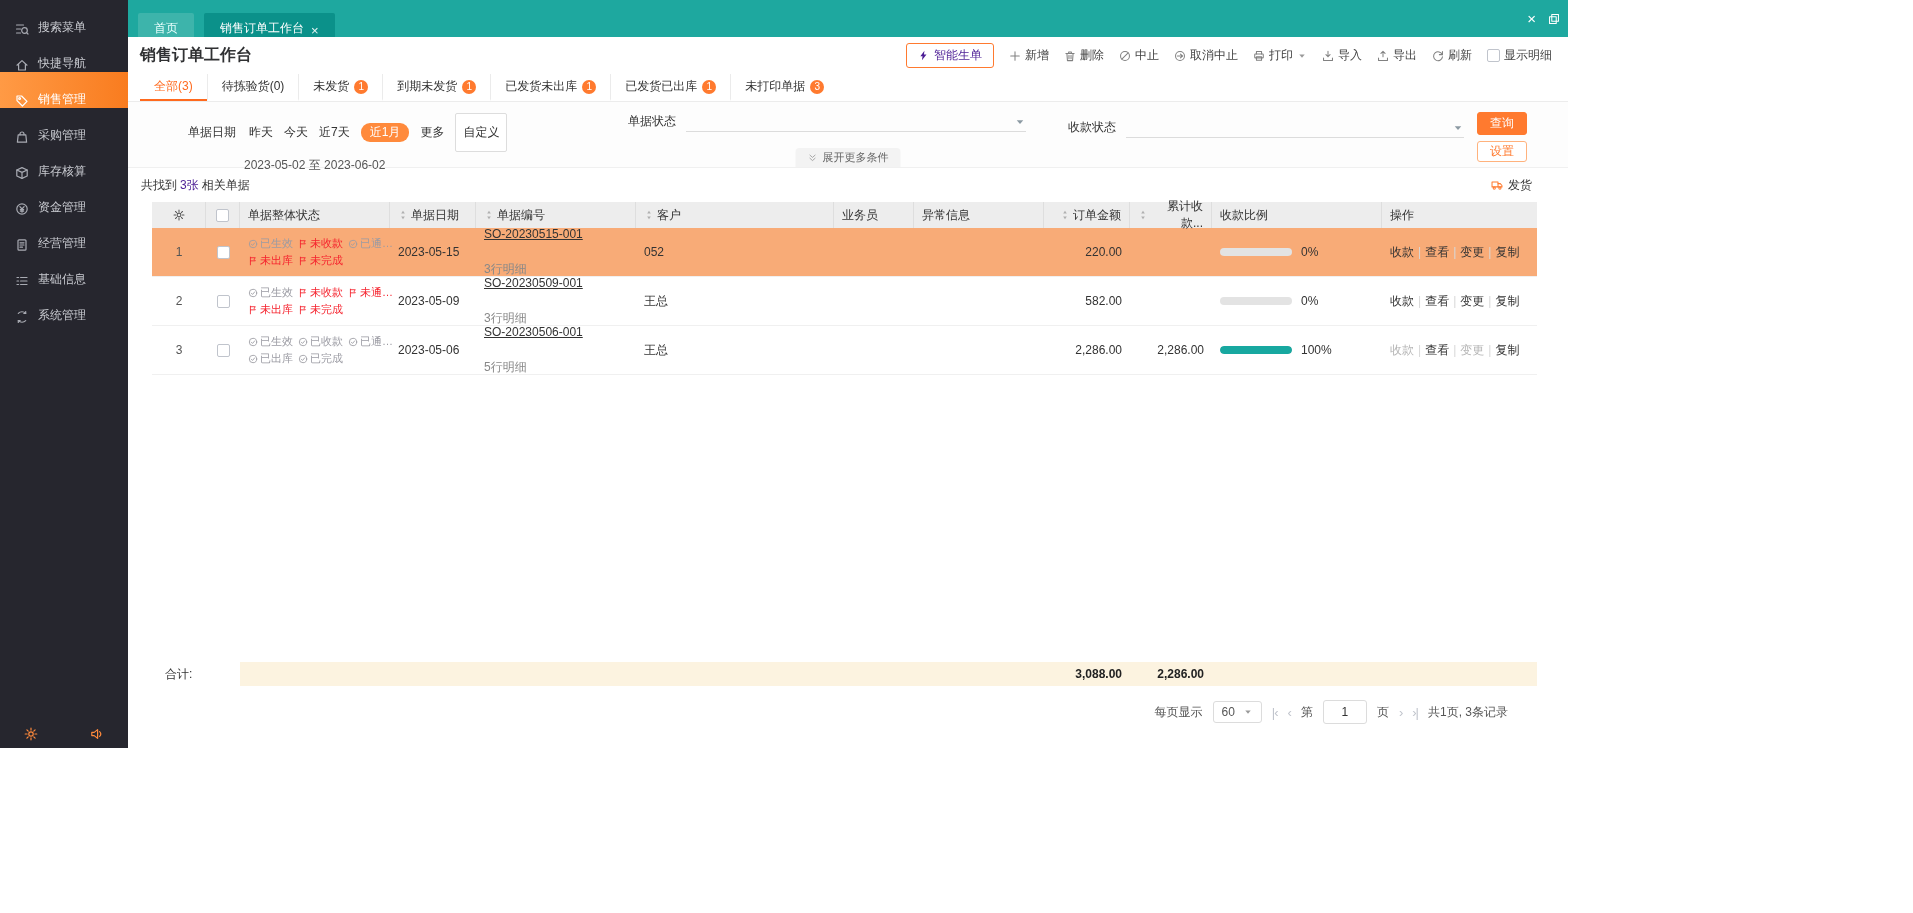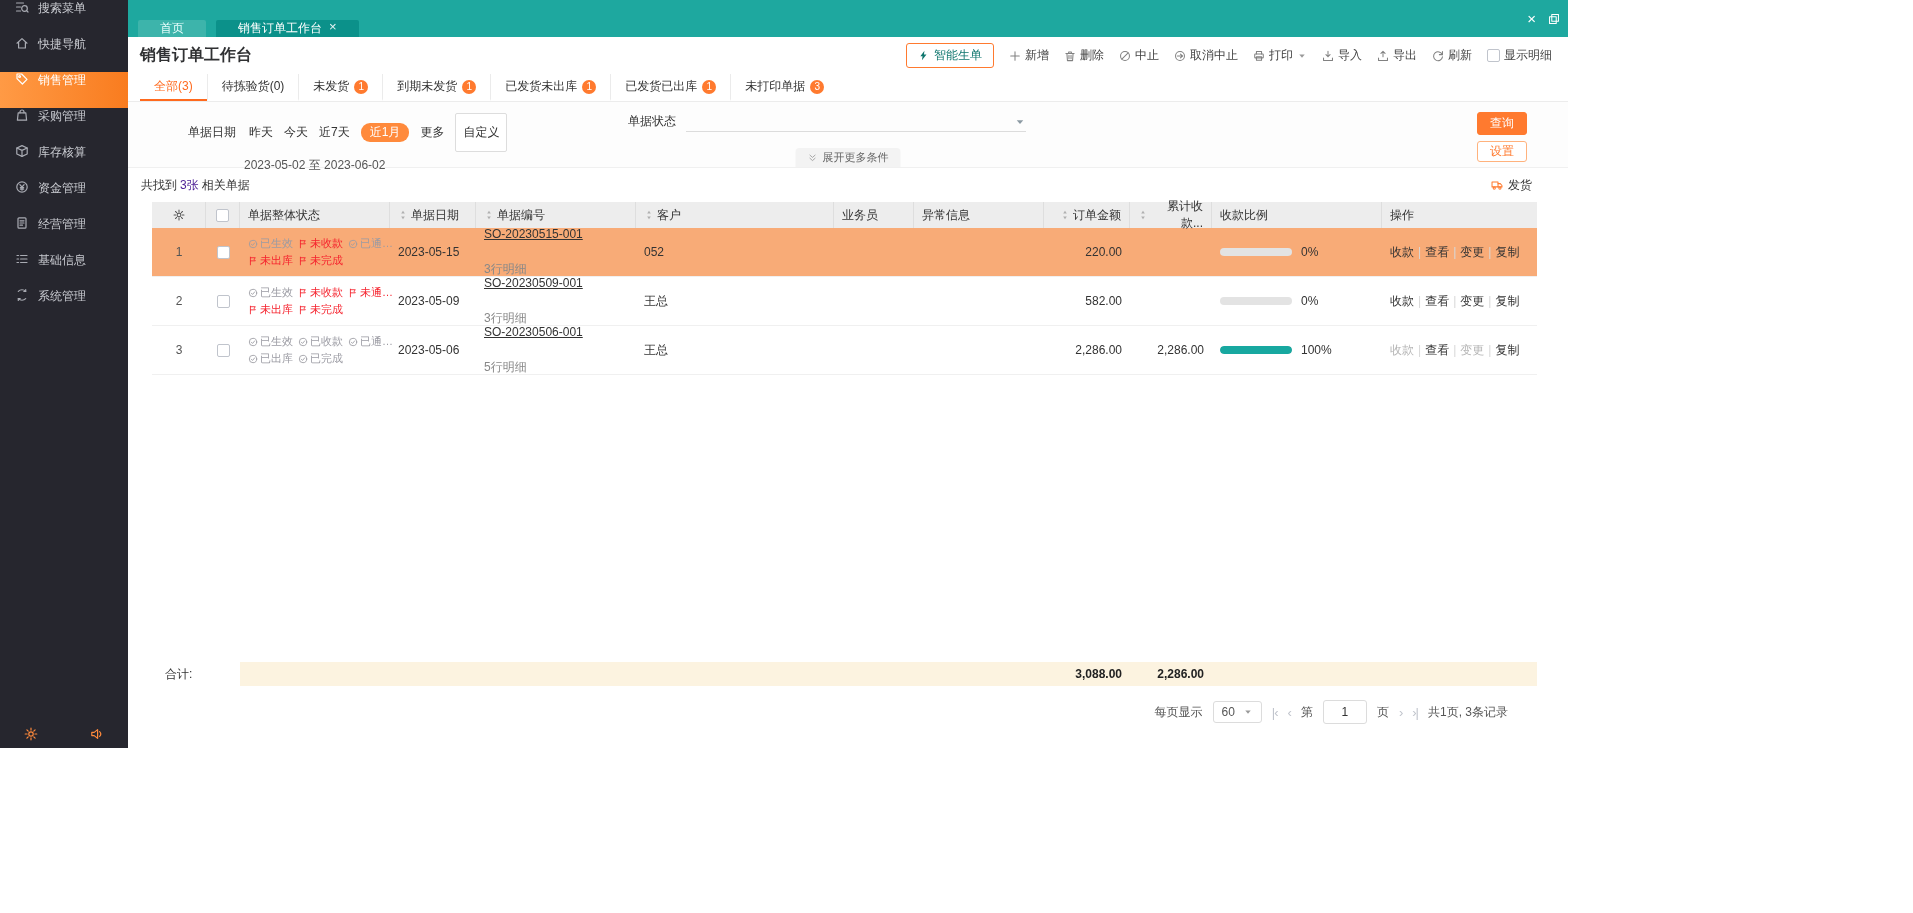--- a/index.html
+++ b/index.html
@@ -8,43 +8,43 @@
 
   
   svg.ic,svg.ic12,svg.ic11,svg.ic10{fill:none;stroke:currentColor;stroke-width:1.2;stroke-linecap:round;stroke-linejoin:round;flex:none}
   svg.ic{width:14px;height:14px}
   svg.ic12{width:12px;height:12px}
   svg.ic11{width:11px;height:11px}
   svg.ic10{width:10px;height:10px}
 
   
   .sidebar{position:absolute;left:0;top:0;width:128px;height:748px;background:#26262e;display:flex;flex-direction:column}
-  .side-item{display:flex;align-items:flex-start;gap:9px;height:36px;padding-left:15px;color:#c9cbd1;cursor:pointer}
+  .side-item{display:flex;align-items:flex-end;gap:9px;height:36px;padding-left:15px;color:#c9cbd1;cursor:pointer}
   .side-item .ic{color:#a9abb3}
   .side-item.active{background:linear-gradient(90deg,#ff9a45,#f97c1f);color:#fff}
   .side-item.active .ic{color:#fff}
   .side-bottom{margin-top:auto;display:flex;justify-content:space-between;align-items:center;padding:0 24px 7px;color:#ff8a3c}
 
   
   .topbar{position:absolute;left:128px;top:0;width:1440px;height:37px;background:#1ea89f;display:flex;align-items:flex-end}
-  .tab{height:17px;display:flex;align-items:flex-start;gap:7px;padding:0 22px;color:#eafffd;margin-left:10px;background:#3db4ab;border-radius:2px 2px 0 0;cursor:pointer}
+  .tab{height:24px;display:flex;align-items:flex-end;gap:7px;padding:0 16px;color:#eafffd;margin-left:10px;background:#3db4ab;border-radius:2px 2px 0 0;cursor:pointer}
   .tab.active{background:#0b918a;color:#fff}
   .tab-close{font-size:13px;line-height:1;opacity:.9}
   .win-controls{position:absolute;right:8px;top:0;height:37px;display:flex;align-items:center;gap:12px;color:#fff}
   .winbtn{cursor:pointer;font-size:15px;line-height:1;display:flex;align-items:center}
 
   
   .main{position:absolute;left:128px;top:37px;width:1440px;height:711px;background:#fff;display:flex;flex-direction:column}
 
   .page-header{height:37px;display:flex;align-items:center;padding:0 16px 0 12px}
   .page-title{font-size:16px;font-weight:bold;color:#303133}
   .toolbar{margin-left:auto;display:flex;align-items:center;gap:15px;color:#444}
   .tool{display:flex;align-items:center;gap:4px;cursor:pointer;white-space:nowrap}
   .tool .ic12{color:#818181}
-  .btn-smart{display:flex;align-items:center;gap:5px;border:1px solid #ff7a2f;color:#0f766e;background:#fff;padding:3px 11px;border-radius:3px;cursor:pointer}
+  .btn-smart{display:flex;align-items:center;gap:5px;border:1px solid #ff7a2f;color:#4c1d95;background:#fff;padding:3px 11px;border-radius:3px;cursor:pointer}
   .caret-mini{color:#999}
 
   .filter-tabs{height:28px;display:flex;align-items:stretch;border-bottom:1px solid #ececec;padding-left:12px}
   .ftab{display:flex;align-items:center;gap:5px;padding:0 14px;color:#333;cursor:pointer;border-bottom:2px solid transparent}
   .ftab + .ftab{border-left:1px solid #ebebeb}
   .ftab.active{color:#ff6a1e;border-bottom-color:#ff6a1e}
   .badge{min-width:14px;height:14px;border-radius:7px;background:#ff7a2f;color:#fff;font-size:10px;display:flex;align-items:center;justify-content:center;padding:0 3px}
 
   .filter-panel{position:relative;height:66px;border-bottom:1px solid #f0f0f0;background:#fdfdfd;flex:none}
   .fg-date{position:absolute;left:60px;top:11px}
@@ -422,20 +422,28 @@
         <div class="frange">2023-05-02 至 2023-06-02</div>
       </div>
       <div class="fg-status">
         <span class="flabel">单据状态</span>
         <div class="uline w1">
           <svg class="ic12">
               <use href="#i-caret"></use>
             </svg>
         </div>
       </div>
+      <div class="fg-pay">
+        <span class="flabel">收款状态</span>
+        <div class="uline w2">
+          <svg class="ic12">
+              <use href="#i-caret"></use>
+            </svg>
+        </div>
+      </div>
       <div class="fg-btns">
         <div class="btn-primary">查询</div>
         <div class="btn-outline">设置</div>
       </div>
       <div class="expand">
         <svg class="ic10">
             <use href="#i-ddown"></use>
           </svg>
         <span>展开更多条件</span>
       </div>

